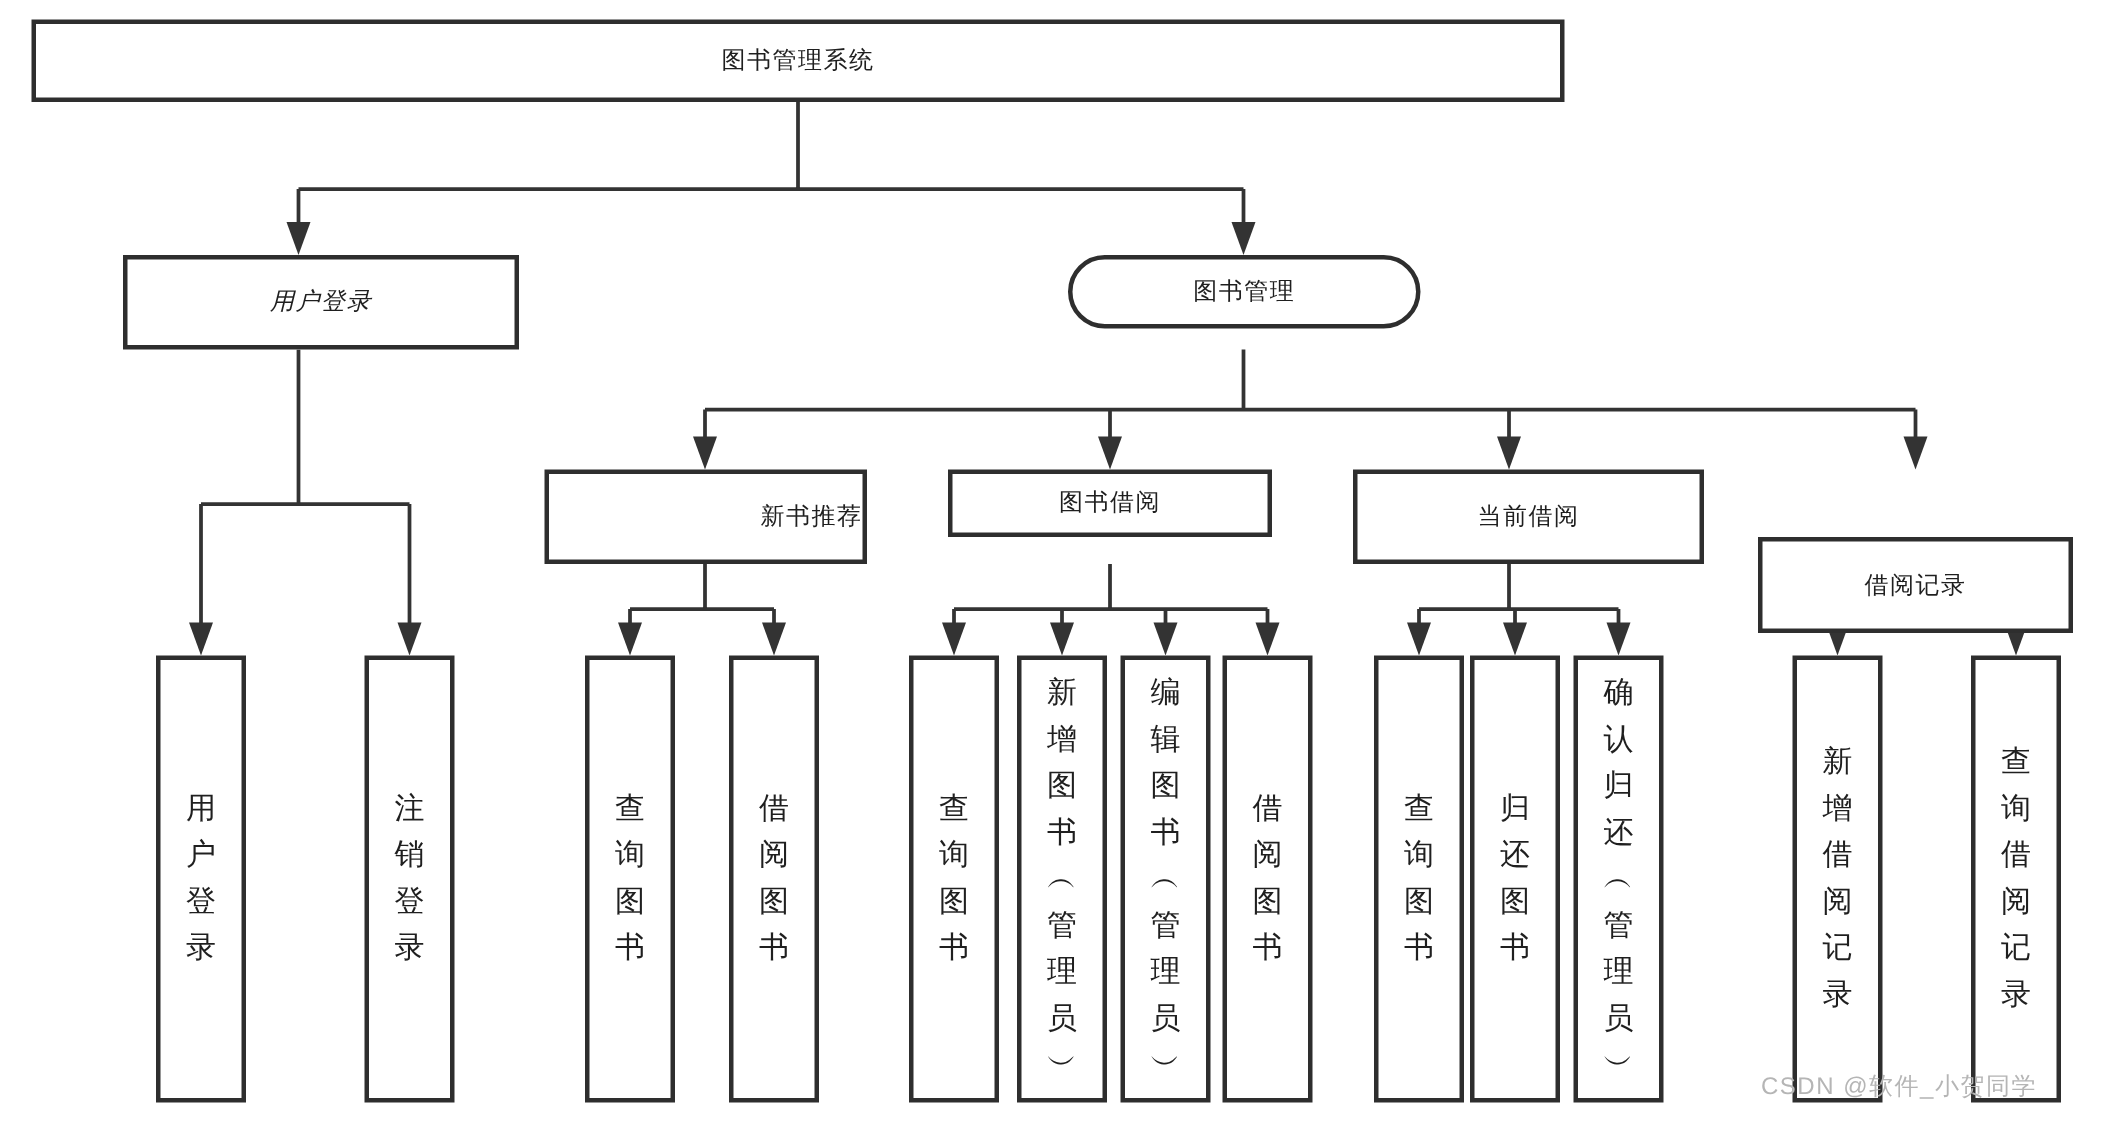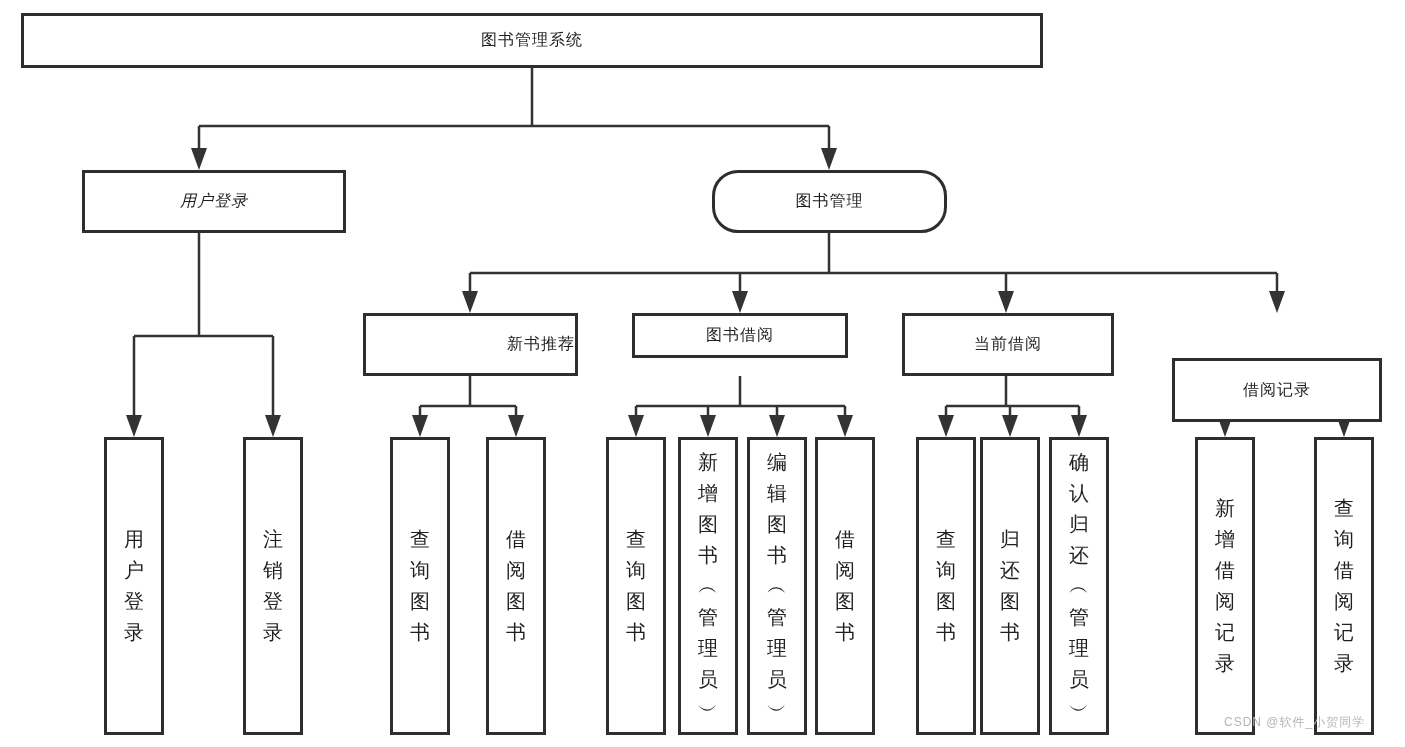--- a/index.html
+++ b/index.html
@@ -36,32 +36,32 @@
     background:#fff;
     display:flex;align-items:center;justify-content:center;
     z-index:2;
   }
   .vtext{display:flex;flex-direction:column;align-items:center;}
   .vchar{
     display:block;height:31px;line-height:31px;
     font-size:20px;color:var(--text);text-align:center;
   }
   .watermark{
-    position:absolute;left:1224px;top:714px;
-    font-size:12px;letter-spacing:1px;
+    position:absolute;left:1174px;top:714px;
+    font-size:16px;letter-spacing:1px;
     color:var(--watermark);
     z-index:5;white-space:nowrap;
   }
   
   .n-root{left:21px;top:13px;width:1022px;height:55px;}
   .n-user-login{left:82px;top:170px;width:264px;height:63px;font-style:italic;}
-  .n-book-mgmt{left:712px;top:170px;width:235px;height:63px;border-radius:26px;}
+  .n-book-mgmt{left:712px;top:170px;width:235px;height:49px;border-radius:26px;}
   .n-new-book{left:363px;top:313px;width:215px;height:63px;justify-content:flex-end;}
   .n-book-borrow{left:632px;top:313px;width:216px;height:45px;}
-  .n-current-borrow{left:902px;top:313px;width:212px;height:63px;}
+  .n-current-borrow{left:902px;top:313px;width:234px;height:63px;}
   .n-borrow-records{left:1172px;top:313px;width:210px;height:64px;margin-top:45px;}
   .l1{left:104px;}  .l2{left:243px;}
   .l3{left:390px;}  .l4{left:486px;}
   .l5{left:606px;}  .l6{left:678px;}  .l7{left:747px;}  .l8{left:815px;}
   .l9{left:916px;}  .l10{left:980px;} .l11{left:1049px;}
   .l12{left:1195px;}.l13{left:1314px;}
 </style>
 </head>
 <body>
 

